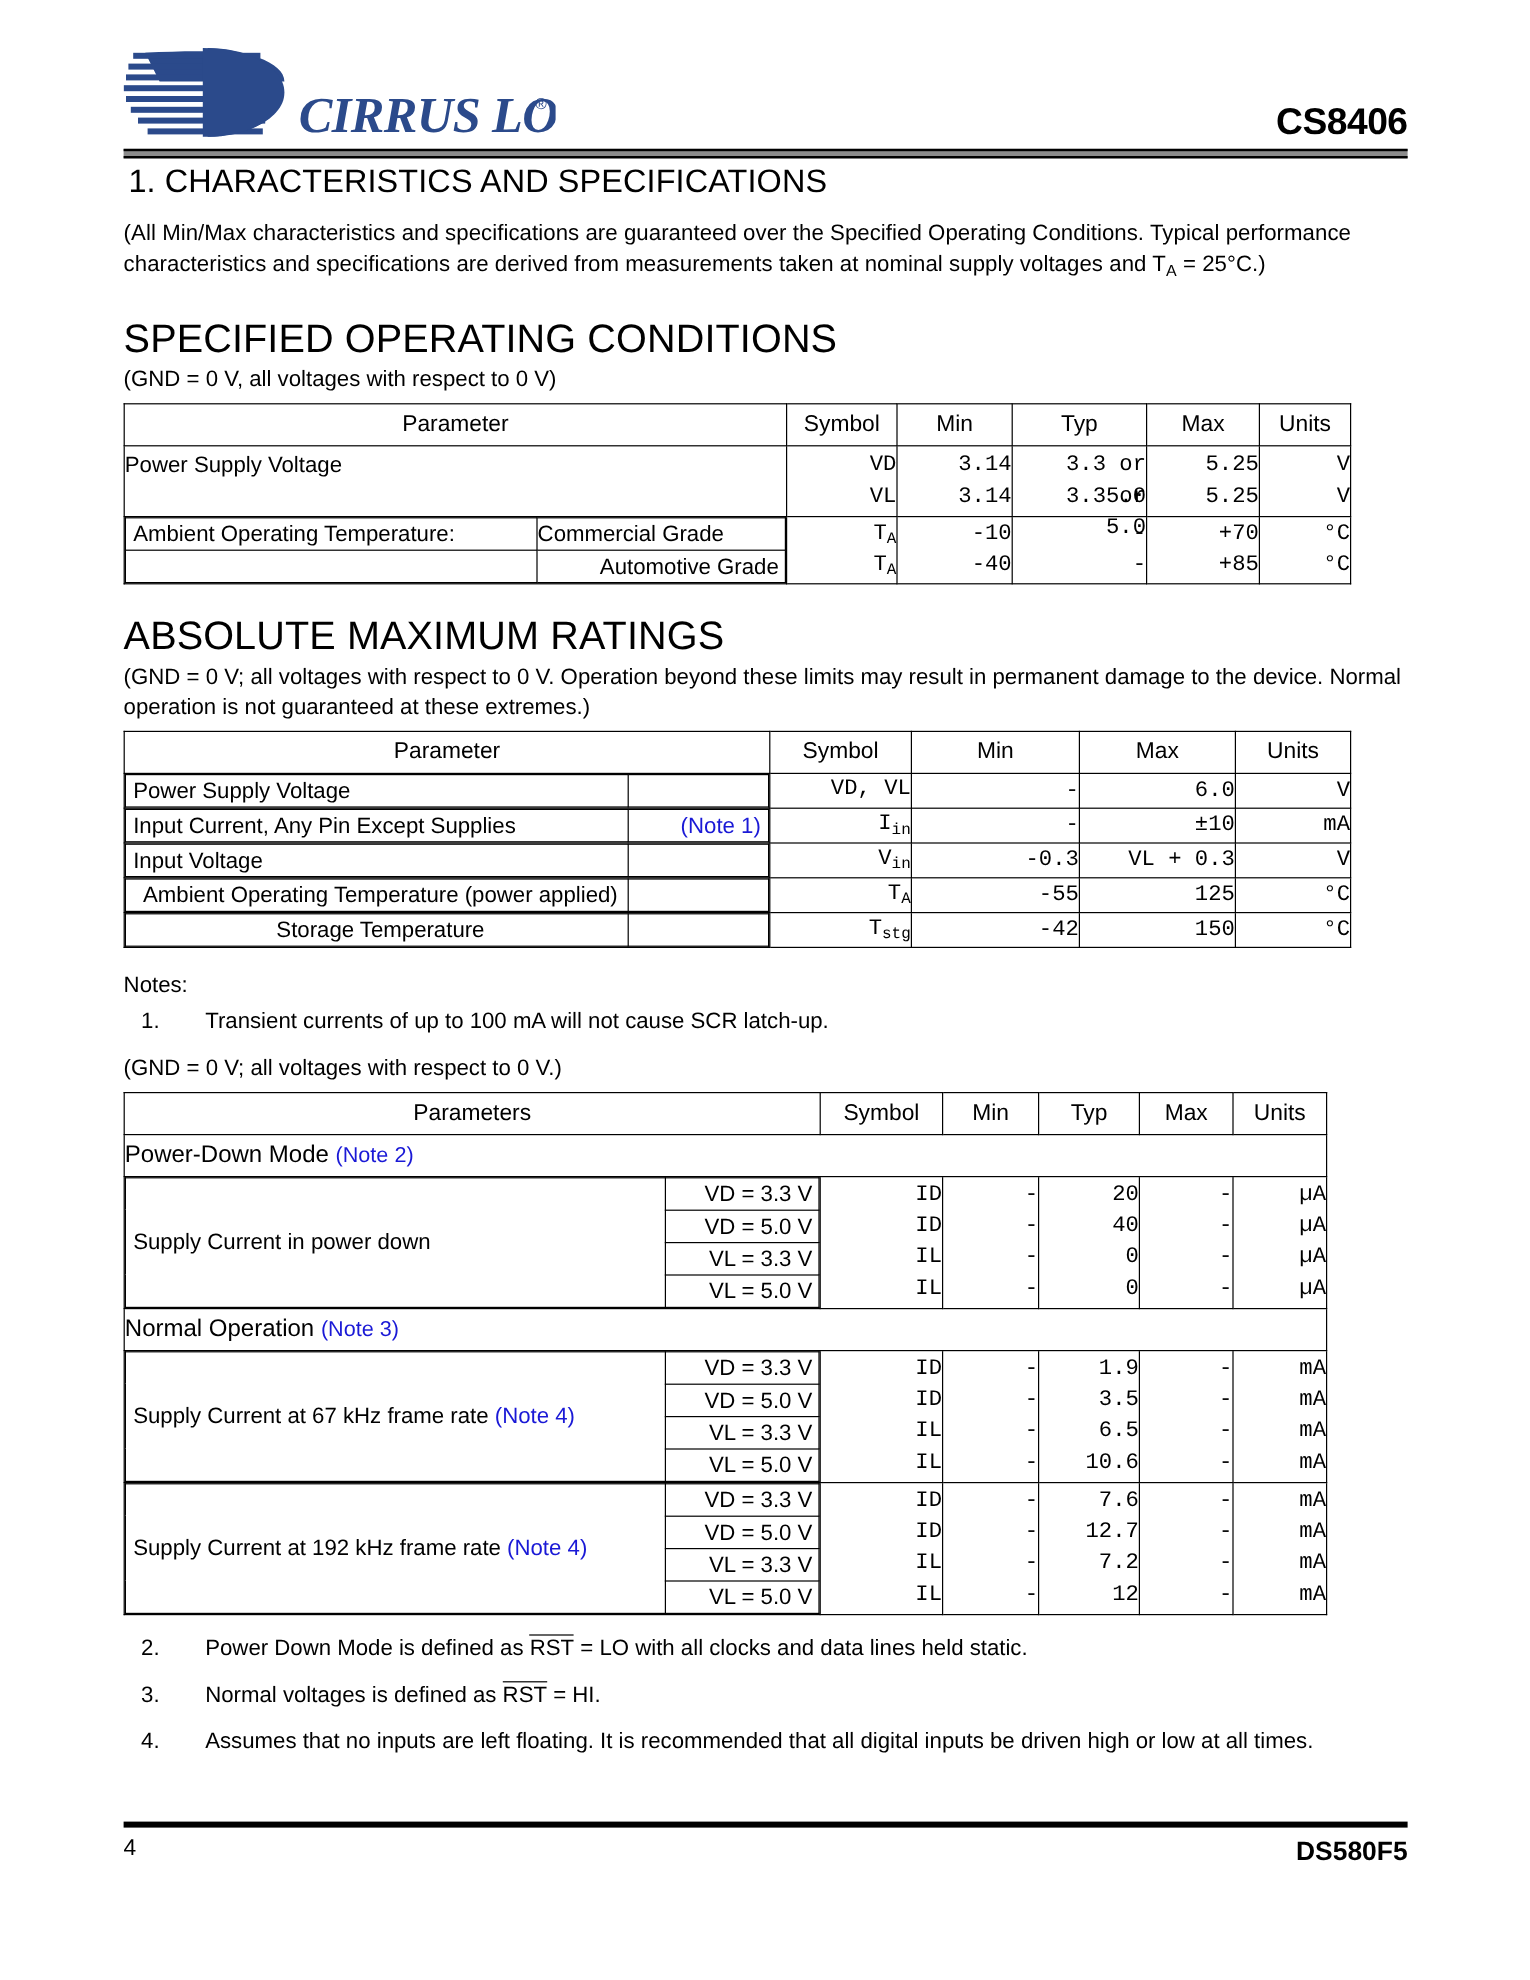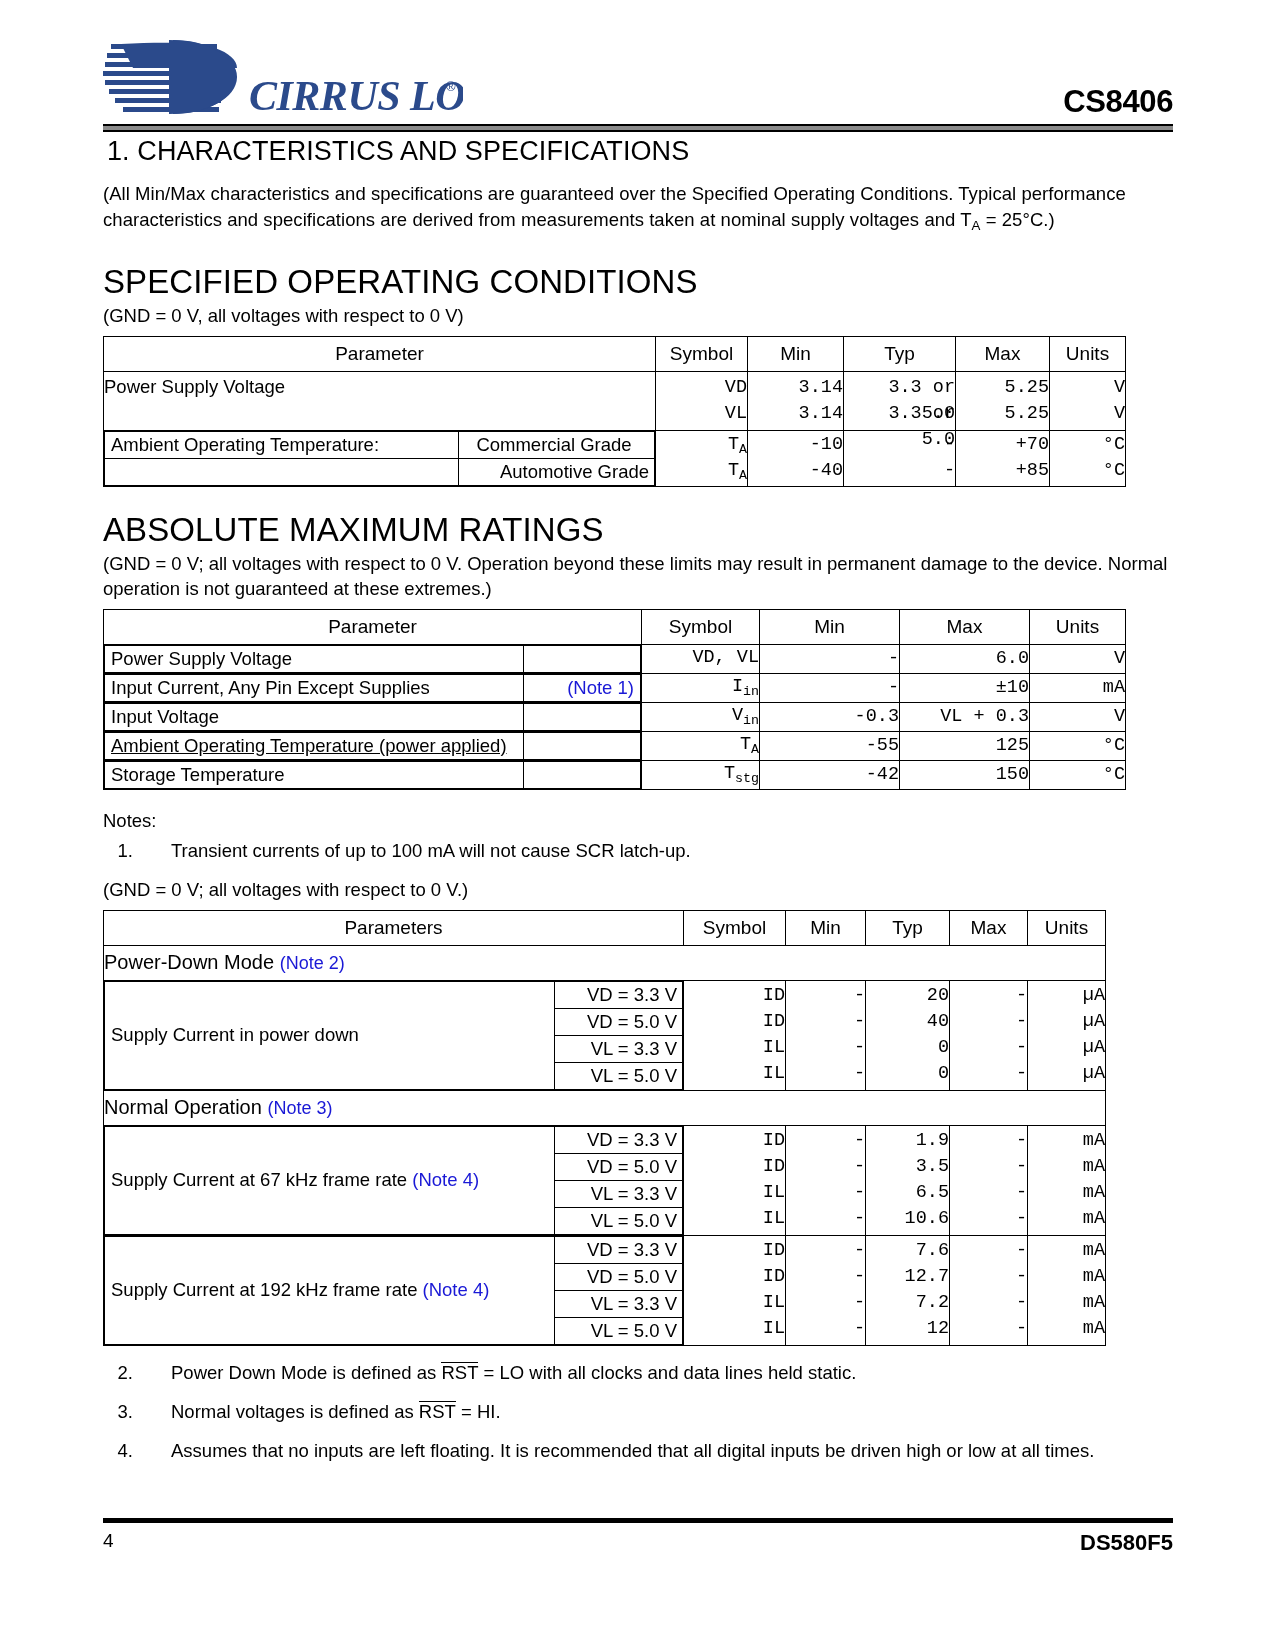--- a/index.html
+++ b/index.html
@@ -262,21 +262,21 @@
               <div>V</div>
             </div>
           </td>
         </tr>
         <tr>
           <td style="height:54px; padding:0;">
             <table class="subcol">
               <tbody>
                   <tr>
                 <td style="padding-left:6px; text-align:left;">Ambient Operating Temperature:</td>
-                <td style="text-align:center; padding-right:5px; width:190px;">Commercial Grade</td>
+                <td style="text-align:left; padding-right:16px; width:190px;">Commercial Grade</td>
               </tr>
               <tr>
                 <td></td>
                 <td style="text-align:right; padding-right:5px;">Automotive Grade</td>
               </tr>
             </tbody>
               </table>
           </td>
           <td class="ctr">
             <div class="stack">
@@ -382,37 +382,37 @@
           <td class="ctr"><span>V</span><span class="sub">in</span></td>
           <td class="ctr">-0.3</td>
           <td class="ctr">VL + 0.3</td>
           <td class="ctr">V</td>
         </tr>
         <tr class="row-h">
           <td style="padding:0;">
             <table class="subcol">
                 <tbody>
                   <tr>
-              <td style="padding-left:6px; text-align:left;text-decoration:underline;">Ambient Operating Temperature (power applied)</td>
+              <td style="padding-left:6px; text-align:center;">Ambient Operating Temperature (power applied)</td>
               <td class="blue" style="text-align:right; padding-right:6px; width:110px;"></td>
             </tr>
                 </tbody>
               </table>
           </td>
           <td class="ctr"><span>T</span><span class="sub">A</span></td>
           <td class="ctr">-55</td>
           <td class="ctr">125</td>
           <td class="ctr">°C</td>
         </tr>
         <tr class="row-h">
           <td style="padding:0;">
             <table class="subcol">
                 <tbody>
                   <tr>
-              <td style="padding-left:6px; text-align:left;">Storage Temperature</td>
+              <td style="padding-left:6px; text-align:center;">Storage Temperature</td>
               <td class="blue" style="text-align:right; padding-right:6px; width:110px;"></td>
             </tr>
                 </tbody>
               </table>
           </td>
           <td class="ctr"><span>T</span><span class="sub">stg</span></td>
           <td class="ctr">-42</td>
           <td class="ctr">150</td>
           <td class="ctr">°C</td>
         </tr>

